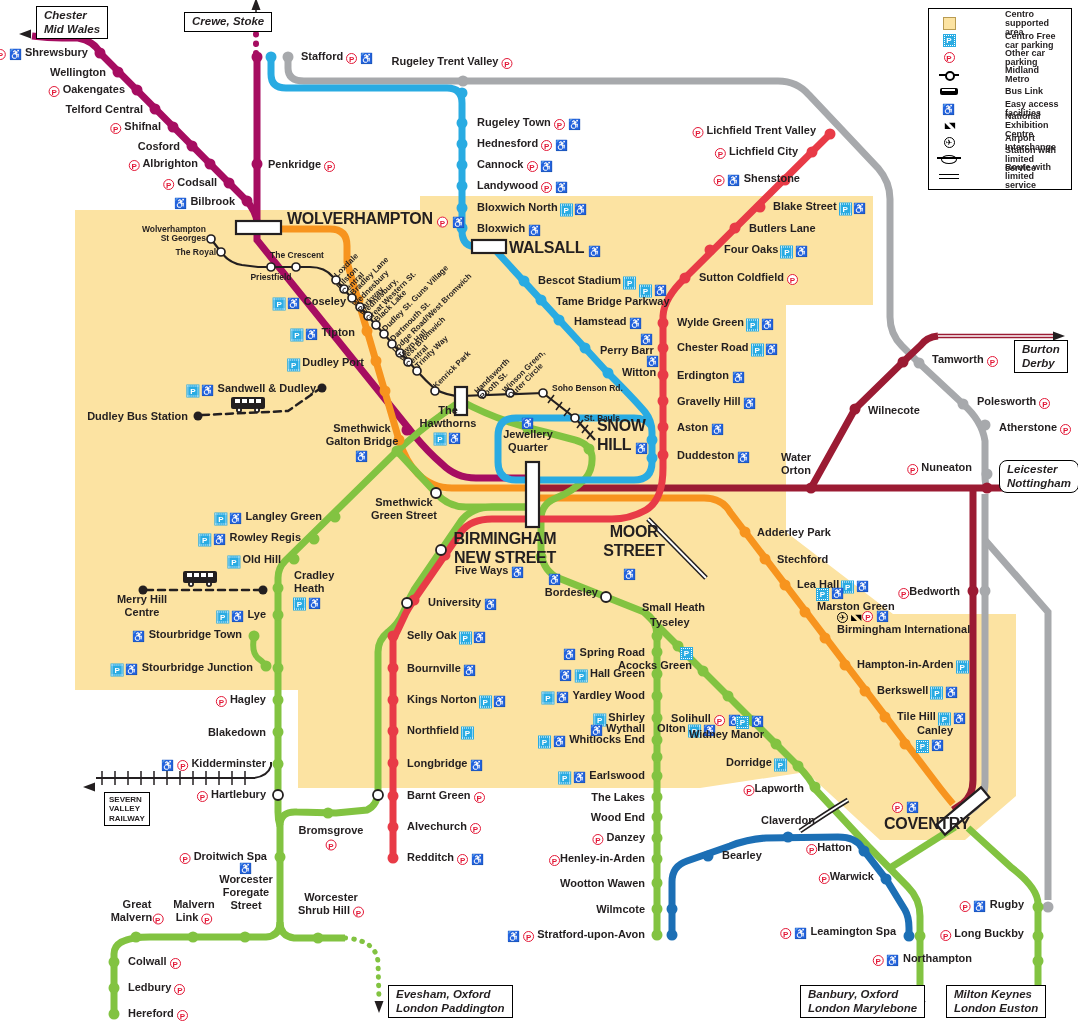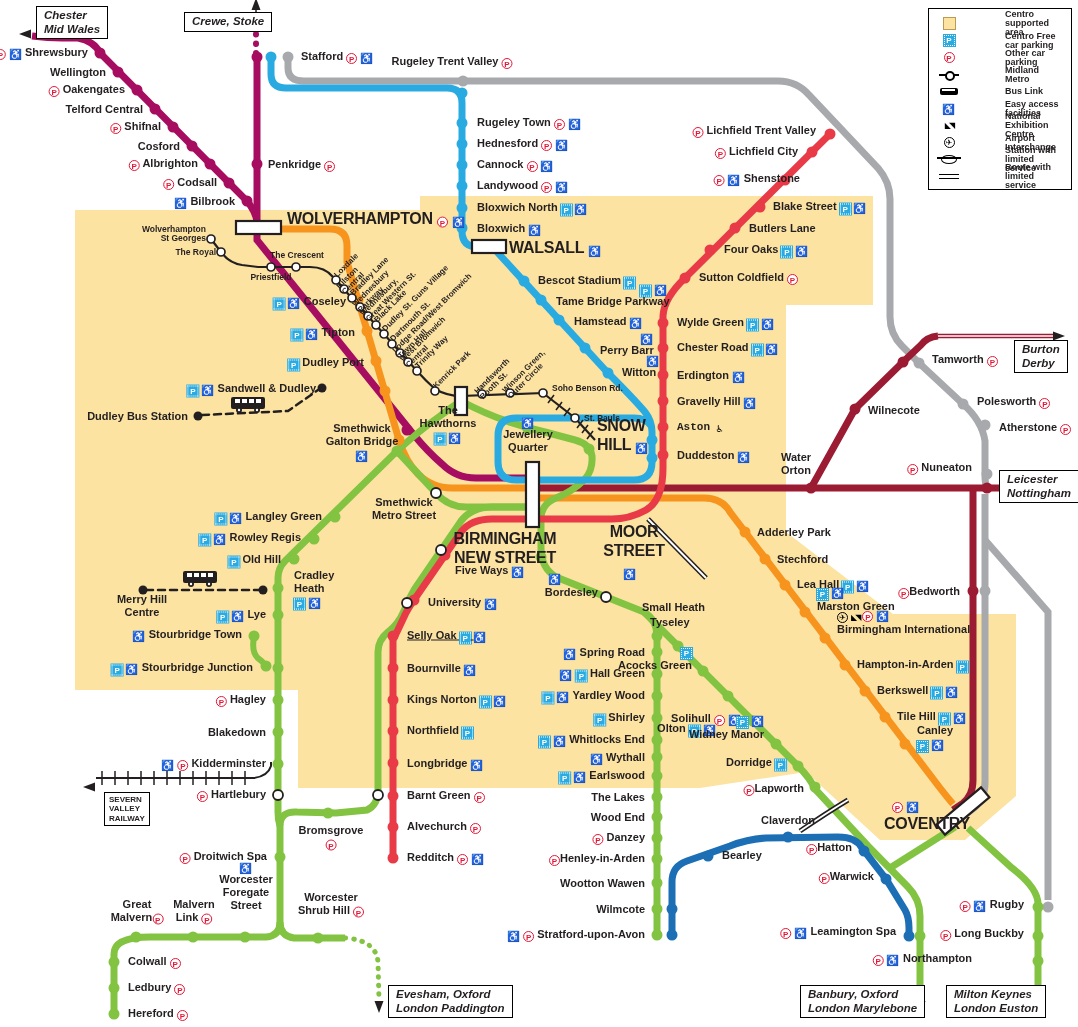--- a/index.html
+++ b/index.html
@@ -413,21 +413,21 @@
       </div>
       <div class="lbl  al" style="left: 677px; top: 348px;">
         <div><span>Chester Road </span><span class="ic icB">P</span><span> </span><span class="ic icW">♿</span></div>
       </div>
       <div class="lbl  al" style="left: 677px; top: 375px;">
         <div><span>Erdington </span><span class="ic icW">♿</span></div>
       </div>
       <div class="lbl  al" style="left: 677px; top: 401px;">
         <div><span>Gravelly Hill </span><span class="ic icW">♿</span></div>
       </div>
-      <div class="lbl  al" style="left: 677px; top: 427px; font-family: Liberation Mono, monospace;">
+      <div class="lbl  al" style="left: 677px; top: 427px;">
         <div><span>Aston   </span><span class="ic icW">♿</span></div>
       </div>
       <div class="lbl  al" style="left: 677px; top: 455px;">
         <div><span>Duddeston </span><span class="ic icW">♿</span></div>
       </div>
       <div class="lbl sm ar" style="left: 206px; top: 234px;">
         <div>Wolverhampton</div>
         <div>St Georges</div>
       </div>
       <div class="lbl sm ar" style="left: 216px; top: 253px;">
@@ -514,21 +514,21 @@
         <div>Galton Bridge</div>
         <div><span class="ic icW">♿</span></div>
       </div>
       <div class="lbl  ac" style="left: 448px; top: 424px;">
         <div>The</div>
         <div>Hawthorns</div>
         <div><span class="ic icB">P</span><span> </span><span class="ic icW">♿</span></div>
       </div>
       <div class="lbl  ac" style="left: 404px; top: 509px;">
         <div>Smethwick</div>
-        <div>Metro Street</div>
+        <div>Green Street</div>
       </div>
       <div class="lbl  ac" style="left: 528px; top: 434px;">
         <div><span class="ic icW">♿</span></div>
         <div>Jewellery</div>
         <div>Quarter</div>
       </div>
       <div class="lbl maj al" style="left: 597px; top: 436px;">
         <div>SNOW</div>
         <div><span>HILL </span><span class="ic icW">♿</span></div>
       </div>
@@ -548,21 +548,21 @@
       </div>
       <div class="lbl  al" style="left: 455px; top: 570px;">
         <div><span>Five Ways </span><span class="ic icW">♿</span></div>
       </div>
       <div class="lbl  ar" style="left: 598px; top: 592px;">
         <div>Bordesley</div>
       </div>
       <div class="lbl  al" style="left: 428px; top: 602px;">
         <div><span>University </span><span class="ic icW">♿</span></div>
       </div>
-      <div class="lbl  al" style="left: 407px; top: 636px; text-decoration: underline;">
+      <div class="lbl  al" style="left: 407px; top: 636px;">
         <div><span>Selly Oak </span><span class="ic icB">P</span><span> </span><span class="ic icW">♿</span></div>
       </div>
       <div class="lbl  al" style="left: 407px; top: 668px;">
         <div><span>Bournville </span><span class="ic icW">♿</span></div>
       </div>
       <div class="lbl  al" style="left: 407px; top: 700px;">
         <div><span>Kings Norton </span><span class="ic icB">P</span><span> </span><span class="ic icW">♿</span></div>
       </div>
       <div class="lbl  al" style="left: 407px; top: 731px;">
         <div><span>Northfield </span><span class="ic icB">P</span></div>
@@ -593,21 +593,21 @@
       </div>
       <div class="lbl  ar" style="left: 645px; top: 696px;">
         <div><span class="ic icB">P</span><span> </span><span class="ic icW">♿</span><span> Yardley Wood</span></div>
       </div>
       <div class="lbl  ar" style="left: 645px; top: 718px;">
         <div><span class="ic icB">P</span><span> Shirley</span></div>
       </div>
       <div class="lbl  ar" style="left: 645px; top: 740px;">
         <div><span class="ic icB">P</span><span> </span><span class="ic icW">♿</span><span> Whitlocks End</span></div>
       </div>
-      <div class="lbl  ar" style="left: 645px; top: 757px; padding-left: 44px;">
+      <div class="lbl  ar" style="left: 645px; top: 728px; padding-left: 44px;">
         <div><span class="ic icW">♿</span><span> Wythall</span></div>
       </div>
       <div class="lbl  ar" style="left: 645px; top: 776px;">
         <div><span class="ic icB">P</span><span> </span><span class="ic icW">♿</span><span> Earlswood</span></div>
       </div>
       <div class="lbl  ar" style="left: 645px; top: 797px;">
         <div>The Lakes</div>
       </div>
       <div class="lbl  ar" style="left: 645px; top: 817px;">
         <div>Wood End</div>
@@ -806,21 +806,21 @@
         <div>Chester</div>
         <div>Mid Wales</div>
       </div>
       <div class="lbl it atl" style="left: 184px; top: 12px;">
         <div>Crewe, Stoke</div>
       </div>
       <div class="lbl it atl" style="left: 1014px; top: 340px;">
         <div>Burton</div>
         <div>Derby</div>
       </div>
-      <div class="lbl it atl" style="left: 999px; top: 470px;">
+      <div class="lbl it atl" style="left: 999px; top: 460px; border-radius: 8px;">
         <div>Leicester</div>
         <div>Nottingham</div>
       </div>
       <div class="lbl it atl" style="left: 388px; top: 985px;">
         <div>Evesham, Oxford</div>
         <div>London Paddington</div>
       </div>
       <div class="lbl it atl" style="left: 800px; top: 985px;">
         <div>Banbury, Oxford</div>
         <div>London Marylebone</div>

